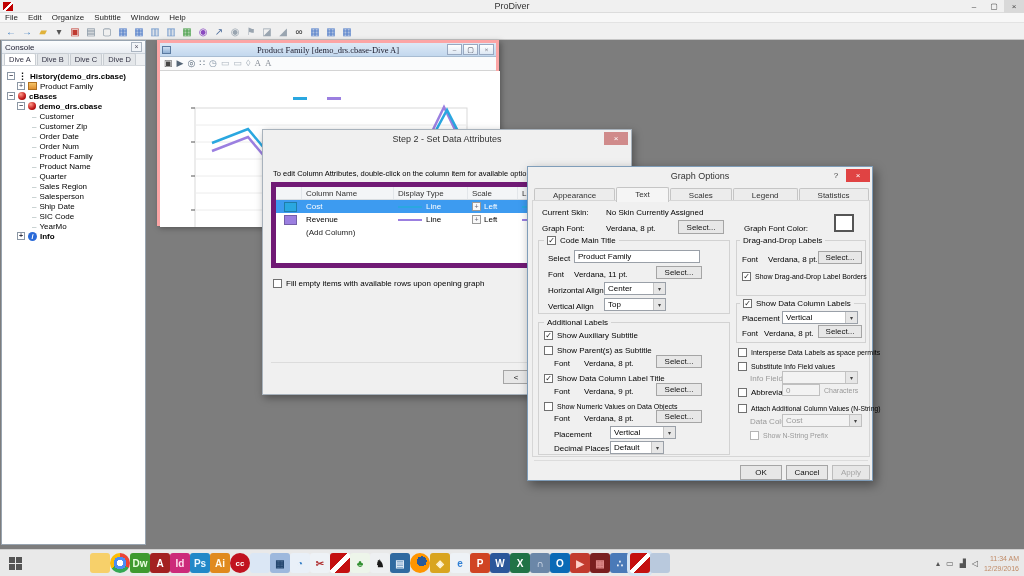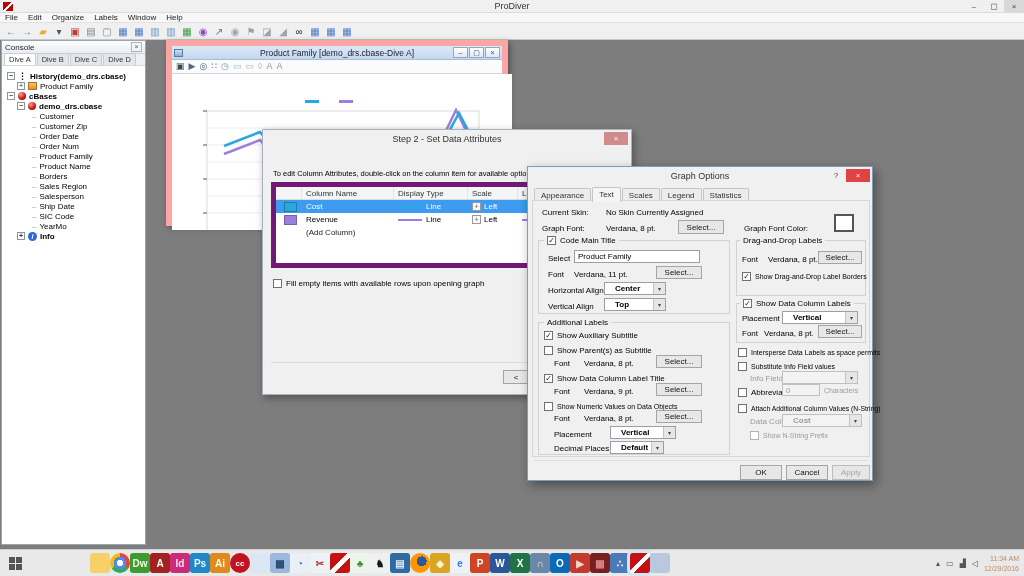--- a/index.html
+++ b/index.html
@@ -34,21 +34,21 @@
   .trow.bold { font-weight:bold; }
   .exp { width:8px; height:8px; border:1px solid #8a96a4; background:#fff; font-size:7px; line-height:6px; text-align:center; color:#334; flex:0 0 auto; }
   .hist-ic { font-weight:bold; font-size:9px; line-height:8px; color:#111; }
   .tbl-ic { width:9px; height:8px; border:1px solid #b07020; background:linear-gradient(#f5c56a,#e09030); flex:0 0 auto; }
   .tbl-ic.blue { border-color:#5a7aa0; background:linear-gradient(#cfe0f2,#8fb0d4); }
   .sphere { width:8px; height:8px; border-radius:50%; background:radial-gradient(circle at 35% 30%, #ff9a8a, #c01818 60%, #700000); flex:0 0 auto; }
   .info-ic { width:9px; height:9px; border-radius:50%; background:#2a6ad8; color:#fff; font-size:7px; line-height:9px; text-align:center; font-style:italic; font-weight:bold; flex:0 0 auto; }
   .tree-dash { color:#9aa; }
 
   
-  .chartwin { position:absolute; left:166px; top:0px; width:342px; height:186px; background:#fff; border:6px solid #fca5a5; box-shadow:2px 2px 6px rgba(0,0,0,.35); }
+  .chartwin { position:absolute; left:157px; top:0px; width:342px; height:186px; background:#fff; border:3px solid #fca5a5; box-shadow:2px 2px 6px rgba(0,0,0,.35);font-family:Liberation Serif, serif; }
   .win-tb { height:14px; background:linear-gradient(#dde9f6,#c3d8ee); display:flex; align-items:center; padding:0 2px; border-bottom:1px solid #a8bcd2; }
   .win-title { position:absolute; left:0; right:0; text-align:center; font-size:8.5px; color:#223; }
   .win-controls { position:absolute; right:2px; top:1px; display:flex; gap:1px; }
   .wc { width:15px; height:11px; border:1px solid #98a8c0; background:linear-gradient(#ffffff,#dde8f4); font-size:7px; display:flex; align-items:center; justify-content:center; color:#445; }
   .win-toolbar { height:14px; border-bottom:1px solid #d4d4d4; display:flex; align-items:center; gap:4px; padding-left:4px; background:#fafbfc; }
   .cwi { font-size:9px; line-height:9px; }
   .chart-area { position:absolute; left:0; top:28px; width:340px; height:156px; background:#fff; overflow:hidden; }
 
   
   .dlg { background:#f0f0f0; position:absolute; }
@@ -74,31 +74,31 @@
   .dash { width:24px; height:2px; display:inline-block; margin-right:4px; flex:0 0 auto; }
   .dash.long { width:30px; }
   .scale-ic { width:9px; height:9px; border:1px solid #999; background:#f8f8f8; display:inline-block; margin-right:3px; font-size:7px; line-height:8px; text-align:center; color:#667; flex:0 0 auto; }
   .scale-ic::before { content:"+"; }
   .s2-add { height:13px; display:flex; align-items:center; padding-left:30px; color:#222; }
 
   .gopt { left:527px; top:126px; width:346px; height:315px; border:1px solid #7f9db9; box-shadow:3px 4px 10px rgba(0,0,0,.4); }
   .gopt .xbtn { right:2px; background:#e04343; }
   .gopt .helpbtn { right:28px; }
   .gtabs { position:absolute; left:6px; top:20px; display:flex; align-items:flex-end; }
-  .gtab { padding:2px 6px; border:1px solid #c5c5c5; border-bottom:none; background:#ececec; font-size:8px; margin-right:1px; border-radius:2px 2px 0 0; color:#333; }
+  .gtab { padding:2px 18px; border:1px solid #c5c5c5; border-bottom:none; background:#ececec; font-size:8px; margin-right:1px; border-radius:2px 2px 0 0; color:#333; }
   .gtab.active { background:#f5f5f5; padding-bottom:3px; position:relative; z-index:2; }
   .tabpage { position:absolute; left:4px; top:33px; width:338px; height:257px; border:1px solid #d6d6d6; background:#f0f0f0; }
 
   .grp { position:absolute; border:1px solid #d2d2d2; }
   .legend { position:absolute; background:#f0f0f0; padding:0 3px; font-size:8px; display:flex; gap:4px; align-items:center; height:10px; white-space:nowrap; }
   .cbrow { position:absolute; display:flex; align-items:center; gap:4px; height:10px; white-space:nowrap; }
   .cb { display:inline-block; width:9px; height:9px; background:#fff; border:1px solid #707070; font-size:8px; line-height:8px; text-align:center; color:#222; flex:0 0 auto; }
   .cb.disbox { border-color:#b4b4b4; }
   .dd { position:absolute; height:13px; background:#fff; border:1px solid #9aa0a8; display:flex; align-items:stretch; font-size:8px; }
-  .dd .val { flex:1; padding-left:10px; display:flex; align-items:center; overflow:hidden; white-space:nowrap;font-weight:bold; }
+  .dd .val { flex:1; padding-left:3px; display:flex; align-items:center; overflow:hidden; white-space:nowrap; }
   .dd .arr { width:12px; background:#e6e6e6; border-left:1px solid #c4c4c4; display:flex; align-items:center; justify-content:center; font-size:6px; color:#444; }
   .dd .arr::before { content:"▾"; }
   .dd.disdd { background:#f3f3f3; border-color:#c0c0c0; color:#9a9a9a; }
   .inp { position:absolute; background:#fff; border:1px solid #9aa0a8; font-size:8px; padding:0 3px; display:flex; align-items:center; white-space:nowrap; }
   .inp.disinp { background:#f3f3f3; border-color:#c0c0c0; color:#9a9a9a; }
   .btn { position:absolute; background:#e7e7e7; border:1px solid #a5a5a5; font-size:8px; display:flex; align-items:center; justify-content:center; color:#111; }
   .btn.disb { color:#a5a5a5; border-color:#bdbdbd; }
   .swatchbox { position:absolute; background:#fff; border:2px solid #555; }
   .hr { position:absolute; height:1px; background:#dcdcdc; }
 
@@ -131,21 +131,21 @@
       <span class="acb">▢</span>
       <span class="acb close">×</span>
     </span>
   </div>
 
   <div class="menubar">
 
   <span class="menu-item">File</span>
       <span class="menu-item">Edit</span>
       <span class="menu-item">Organize</span>
-      <span class="menu-item">Labels</span>
+      <span class="menu-item">Subtitle</span>
       <span class="menu-item">Window</span>
       <span class="menu-item">Help</span>
     </div>
 
   <div class="toolbar">
 
   <span class="tbi" style="color: rgb(58, 122, 191);">←</span>
       <span class="tbi" style="color: rgb(58, 122, 191);">→</span>
       <span class="tbi" style="color: rgb(224, 178, 58);">▰</span>
       <span class="tbi" style="color: rgb(85, 85, 85);">▾</span>
@@ -230,21 +230,21 @@
               <span>Product Family</span>
             </div>
 
             <div class="trow" style="padding-left:30px">
               <span class="tree-dash">–</span>
               <span>Product Name</span>
             </div>
 
             <div class="trow" style="padding-left:30px">
               <span class="tree-dash">–</span>
-              <span>Borders</span>
+              <span>Quarter</span>
             </div>
 
             <div class="trow" style="padding-left:30px">
               <span class="tree-dash">–</span>
               <span>Sales Region</span>
             </div>
 
             <div class="trow" style="padding-left:30px">
               <span class="tree-dash">–</span>
               <span>Salesperson</span>

